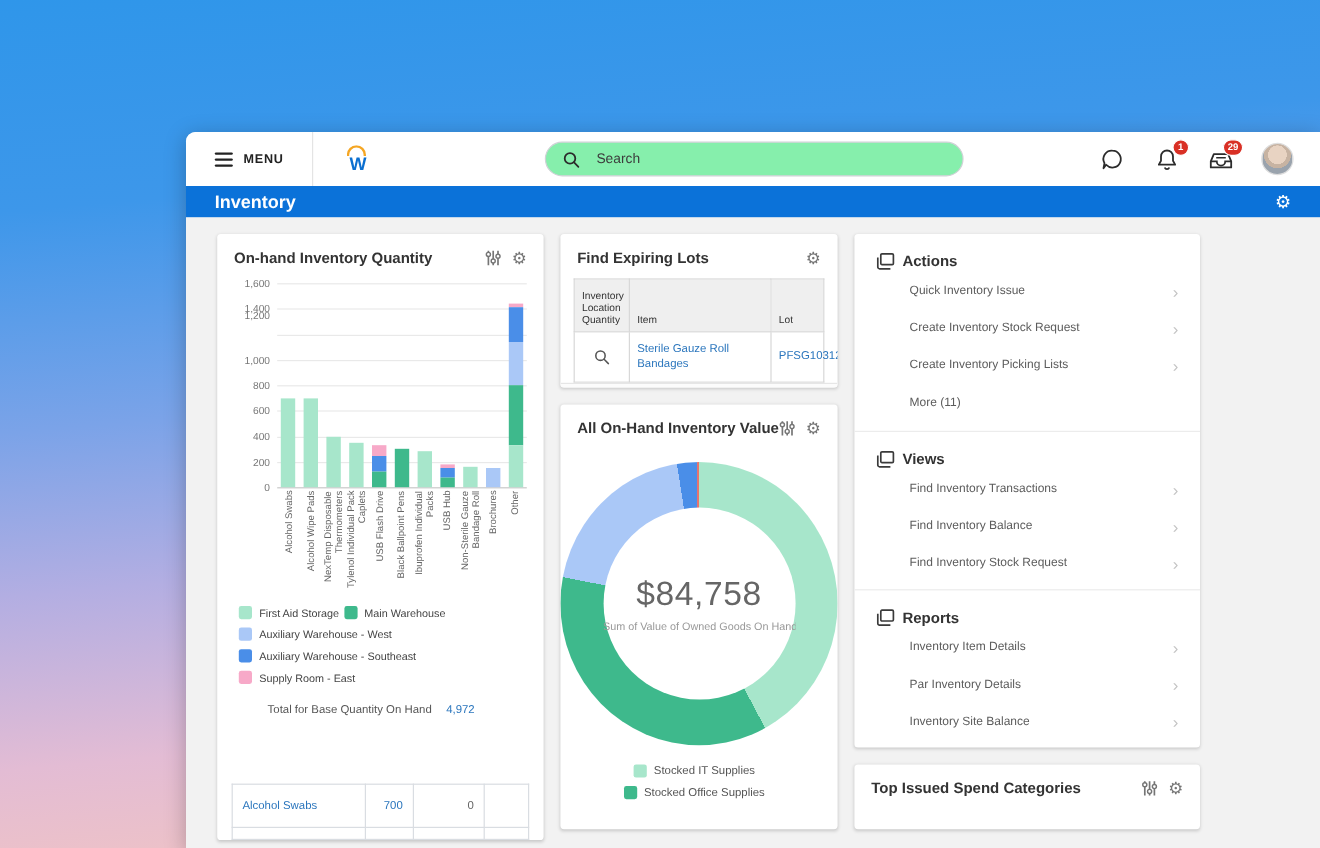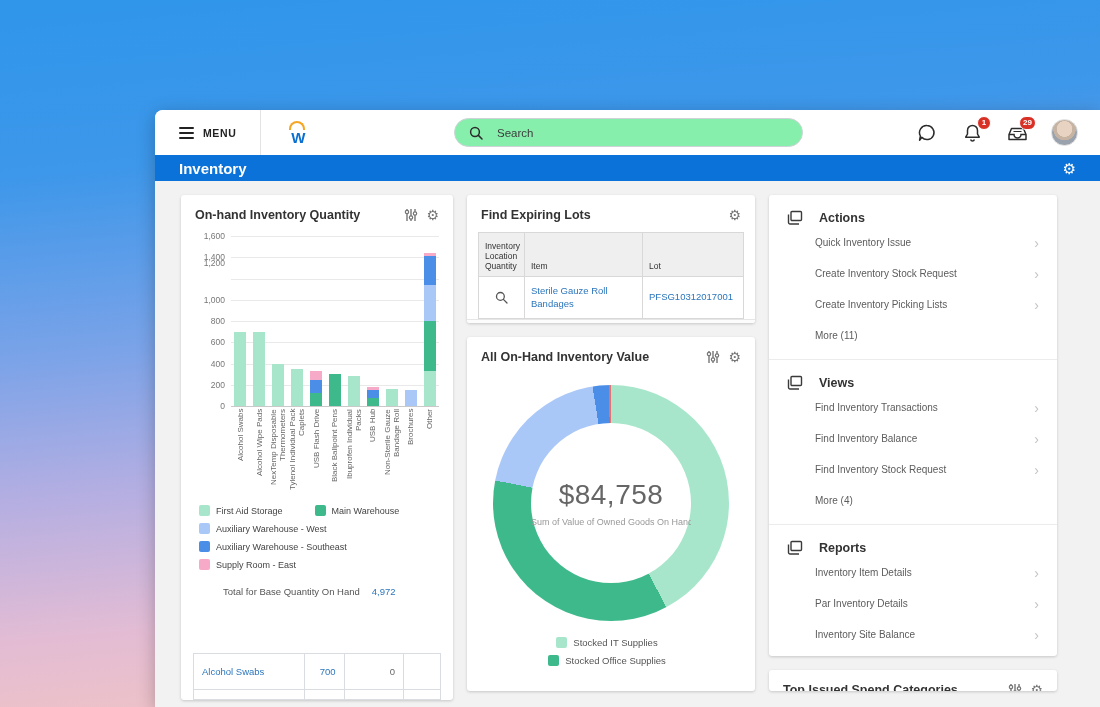--- a/index.html
+++ b/index.html
@@ -27,42 +27,42 @@
 
   
   .page-header { height:26px; background:#0b72d9; display:flex; align-items:center; padding:0 24px; }
   .page-title { color:#fff; font-size:15px; font-weight:bold; }
   .gear { font-size:14px; color:#757575; cursor:pointer; line-height:1; }
   .page-header .gear { margin-left:auto; color:#fff; font-size:15px; }
 
   
   .content { padding:14px 0 0 26px; display:flex; gap:14px; height:510px; }
   .col { display:flex; flex-direction:column; gap:14px; }
-  .col1 { width:272px; } .col2 { width:288px; } .col3 { width:288px; }
+  .col1 { width:272px; } .col2 { width:231px; } .col3 { width:288px; }
   .card { background:#fff; border-radius:3px; box-shadow:0 1px 3px rgba(0,0,0,.18); }
   .card-head { display:flex; align-items:center; padding:13px 14px 8px; }
   .card-title { font-size:12.5px; font-weight:bold; color:#333; }
   .card-tools { margin-left:auto; display:flex; align-items:center; gap:8px; }
 
   
   .card-onhand { height:560px; padding-bottom:0; }
   .barchart { padding:6px 14px 0 14px; }
   .chart-area { position:relative; height:170px; margin-left:36px; }
   .gridline { position:absolute; left:0; right:0; height:1px; background:#e9e9e9; }
   .gridline.zero { background:#c9c9c9; }
   .ytick { position:absolute; right:calc(100% + 6px); transform:translateY(-50%); font-size:8.5px; color:#777; white-space:nowrap; }
   .bars { position:absolute; inset:0; display:flex; }
   .bar-slot { flex:1; display:flex; align-items:flex-end; justify-content:center; }
   .bar { width:12px; display:flex; flex-direction:column-reverse; }
   .bar-seg { width:100%; }
   .xlabels { display:flex; margin-left:36px; margin-top:3px; height:82px; }
   .xlabel { flex:1; display:flex; justify-content:center; }
   .xlabel span { writing-mode:vertical-rl; transform:rotate(180deg); font-size:8px; line-height:9px; color:#666; text-align:right; max-height:82px; }
 
-  .legend { display:flex; flex-wrap:wrap; gap:7px 32px; padding:14px 26px 0 18px; }
+  .legend { display:flex; flex-wrap:wrap; gap:7px 4px; padding:14px 26px 0 18px; }
   .legend.center { justify-content:center; padding-top:16px; }
   .legend-item { display:flex; align-items:center; gap:6px; }
   .swatch { width:11px; height:11px; border-radius:2px; flex:0 0 auto; }
   .legend-label { font-size:9px; color:#444; }
   .total-row { padding:16px 14px 0 18px; font-size:9.5px; color:#555; display:flex; align-items:center;margin-left:24px; }
   .blue-link { color:#2b76bd; text-decoration:none; cursor:pointer; }
   .total-row .blue-link { margin-left:12px; }
 
   .mini-table { width:calc(100% - 24px); margin:56px 12px 0; border-collapse:collapse; table-layout:fixed; }
   .mini-table td { border:1px solid #d9dde2; font-size:9.5px; height:36px; padding:0 8px; background:#fff; }
@@ -84,21 +84,21 @@
   .donut { position:relative; width:236px; height:236px; border-radius:50%; }
   .donut-hole { position:absolute; left:50%; top:50%; width:160px; height:160px; transform:translate(-50%,-50%); background:#fff; border-radius:50%; }
   .donut-center { position:absolute; inset:0; display:flex; flex-direction:column; align-items:center; justify-content:center; text-align:center; }
   .donut-value { font-size:28px; color:#666; letter-spacing:.5px; }
   .donut-caption { font-size:9px; color:#999; margin-top:6px; max-width:160px; white-space:nowrap; overflow:hidden; }
   .legend-label.md { font-size:9.5px; color:#555; }
 
   
   .panel-section { padding:15px 18px 6px; }
   .panel-section + .panel-section { border-top:1px solid #ececec; }
-  .panel-head { display:flex; align-items:center; gap:16px; margin-bottom:2px; }
+  .panel-head { display:flex; align-items:center; gap:6px; margin-bottom:2px; }
   .panel-title { font-size:12.5px; font-weight:bold; color:#333; }
   .panel-item { display:flex; align-items:center; padding:10px 0 10px 28px; cursor:pointer; }
   .panel-item-label { font-size:10px; color:#5c5c5c; }
   .chevron { margin-left:auto; color:#c4c4c4; font-size:14px; line-height:10px; }
   .panel-more { padding:10px 0 12px 28px; font-size:10px; color:#5c5c5c; cursor:pointer; }
 
   
   .card-issued { height:110px; overflow:hidden; }
 
   a { text-decoration:none; }
@@ -460,21 +460,20 @@
                 <span class="chevron">›</span>
               </div>
               <div class="panel-item">
                 <span class="panel-item-label">Find Inventory Balance</span>
                 <span class="chevron">›</span>
               </div>
               <div class="panel-item">
                 <span class="panel-item-label">Find Inventory Stock Request</span>
                 <span class="chevron">›</span>
               </div>
-              <div class="panel-more">More (4)</div>
             </div>
             <div class="panel-section">
               <div class="panel-head">
                 <span>
                   <svg width="16" height="15" viewBox="0 0 16 15">
                     <rect x="4" y="1.5" width="10.5" height="9" rx="1" fill="none" stroke="#3a3a3a" stroke-width="1.4"></rect>
                     <path d="M1.5 4.5 v8 a1.5 1.5 0 0 0 1.5 1.5 h9" fill="none" stroke="#3a3a3a" stroke-width="1.4"></path>
                   </svg>
                 </span>
                 <h3 class="panel-title">Reports</h3>

